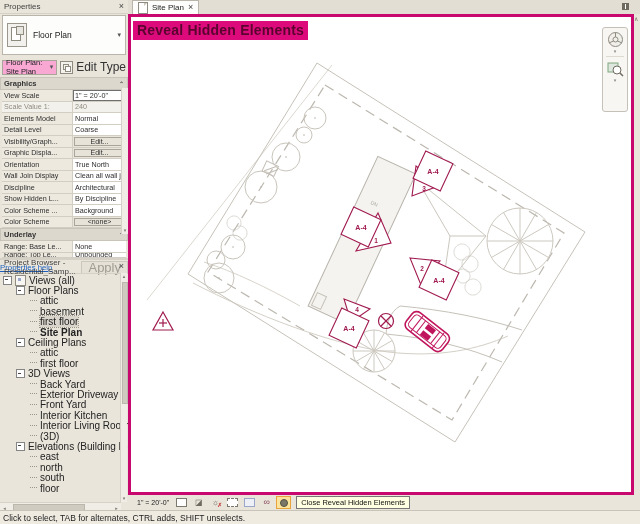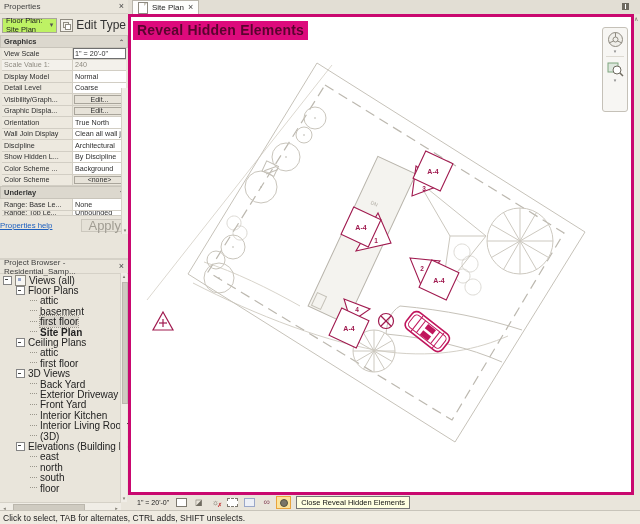--- a/index.html
+++ b/index.html
@@ -14,21 +14,21 @@
   
   #props{position:absolute;left:0;top:0;width:128px;height:258px;}
   .type-box{margin:1px 2px;height:38px;background:#FDFDFC;border:1px solid #B9B5AB;
             display:flex;align-items:center;padding:0 4px;gap:6px;}
   .fp-icon{position:relative;width:18px;height:22px;background:#F2F1ED;border:1px solid #9B978D;}
   .fp-icon:before{content:"";position:absolute;left:3px;top:3px;width:8px;height:12px;border:1px solid #8F8B81;background:#fff;}
   .fp-icon:after{content:"";position:absolute;left:8px;top:2px;width:6px;height:7px;border:1px solid #8F8B81;background:#E8E6E0;}
   .type-label{font-size:8.5px;color:#222;flex:1;}
   .dd-arrow{font-size:7px;color:#555;}
   .inst-row{display:flex;align-items:center;gap:3px;padding:3px 2px 2px 2px;height:16px;}
-  .inst-combo{flex:1;height:13px;background:#bef264;border:1px solid #A9A59B;display:flex;
+  .inst-combo{flex:1;height:13px;background:#f9a8d4;border:1px solid #A9A59B;display:flex;
               align-items:center;justify-content:space-between;padding:0 3px;font-size:7.5px;color:#222;}
   .edittype{display:flex;align-items:center;gap:2px;font-size:12px;color:#333;}
   .et-icon{width:11px;height:11px;border:1px solid #8F8B81;background:#F4F2EC;position:relative;}
   .et-icon:before{content:"";position:absolute;left:2px;top:2px;width:4px;height:4px;border:1px solid #8F8B81;}
   .et-icon:after{content:"";position:absolute;left:4px;top:4px;width:4px;height:4px;border:1px solid #8F8B81;background:#fff;}
   .sec-hdr{height:11px;background:#DCD8CE;border:1px solid #C8C4BA;display:flex;align-items:center;
            justify-content:space-between;padding:0 3px;font-weight:bold;font-size:7.5px;color:#333;}
   .sec-hdr .carets{font-size:6px;color:#555;}
   .prow{display:flex;height:10.5px;border-bottom:1px solid #D2CEC4;margin:0 2px;}
   .plabel{width:66px;background:#EDE9DF;border-right:1px solid #D2CEC4;display:flex;align-items:center;
@@ -105,20 +105,25 @@
 <body>
 
 <div id="left-col">
 
   <div id="props">
     <div class="pal-header">
       <span>Properties</span>
       <span class="close-x">×</span>
     </div>
 
+    <div class="type-box">
+      <span class="fp-icon"></span>
+      <span class="type-label">Floor Plan</span>
+      <span class="dd-arrow">▾</span>
+    </div>
 
     <div class="inst-row">
       <div class="inst-combo">
         <span>Floor Plan: Site Plan</span>
         <span class="dd-arrow">▾</span>
       </div>
       <span class="et-icon"></span>
       <span class="edittype">Edit Type</span>
     </div>
 
@@ -129,21 +134,21 @@
 
     <div class="prow">
       <div class="plabel">View Scale</div>
       <div class="pval sel">1" = 20'-0"</div>
     </div>
     <div class="prow">
       <div class="plabel dis">Scale Value    1:</div>
       <div class="pval dis">240</div>
     </div>
     <div class="prow">
-      <div class="plabel">Display Model</div>
+      <div class="plabel">Elements Model</div>
       <div class="pval">Normal</div>
     </div>
     <div class="prow">
       <div class="plabel">Detail Level</div>
       <div class="pval">Coarse</div>
     </div>
     <div class="prow">
       <div class="plabel">Visibility/Graph...</div>
       <div class="pval btn">Edit...</div>
     </div>

